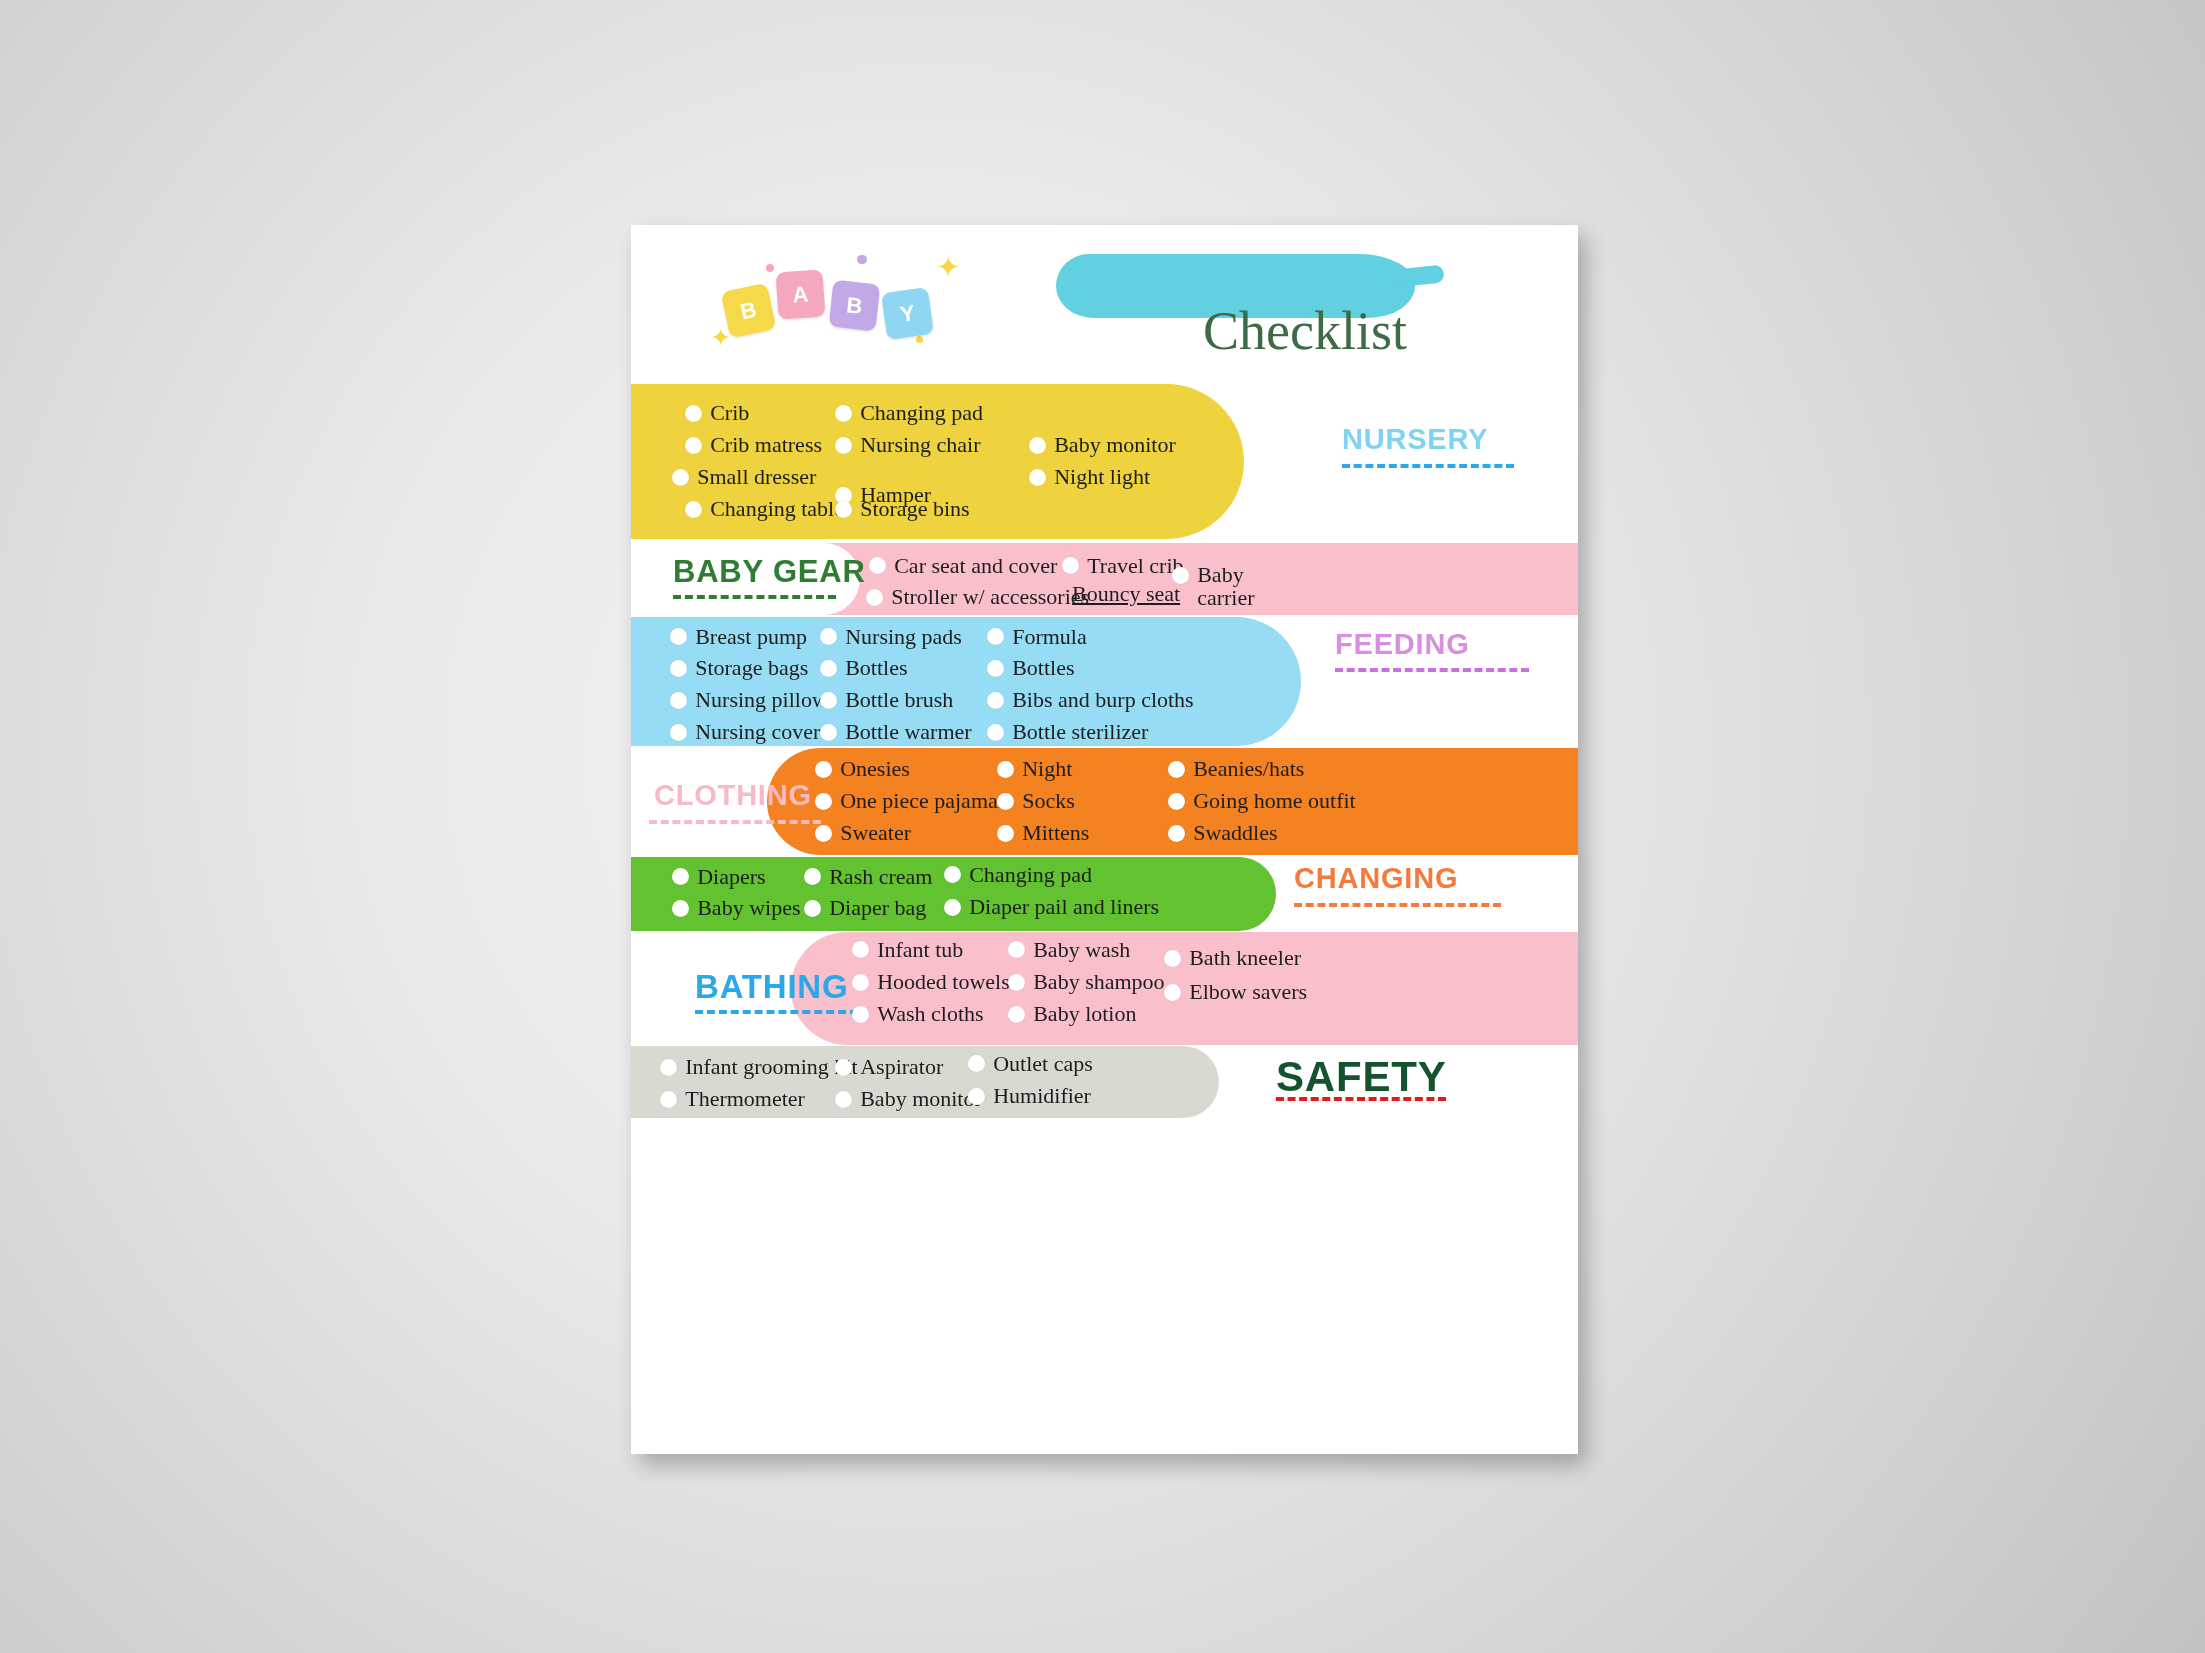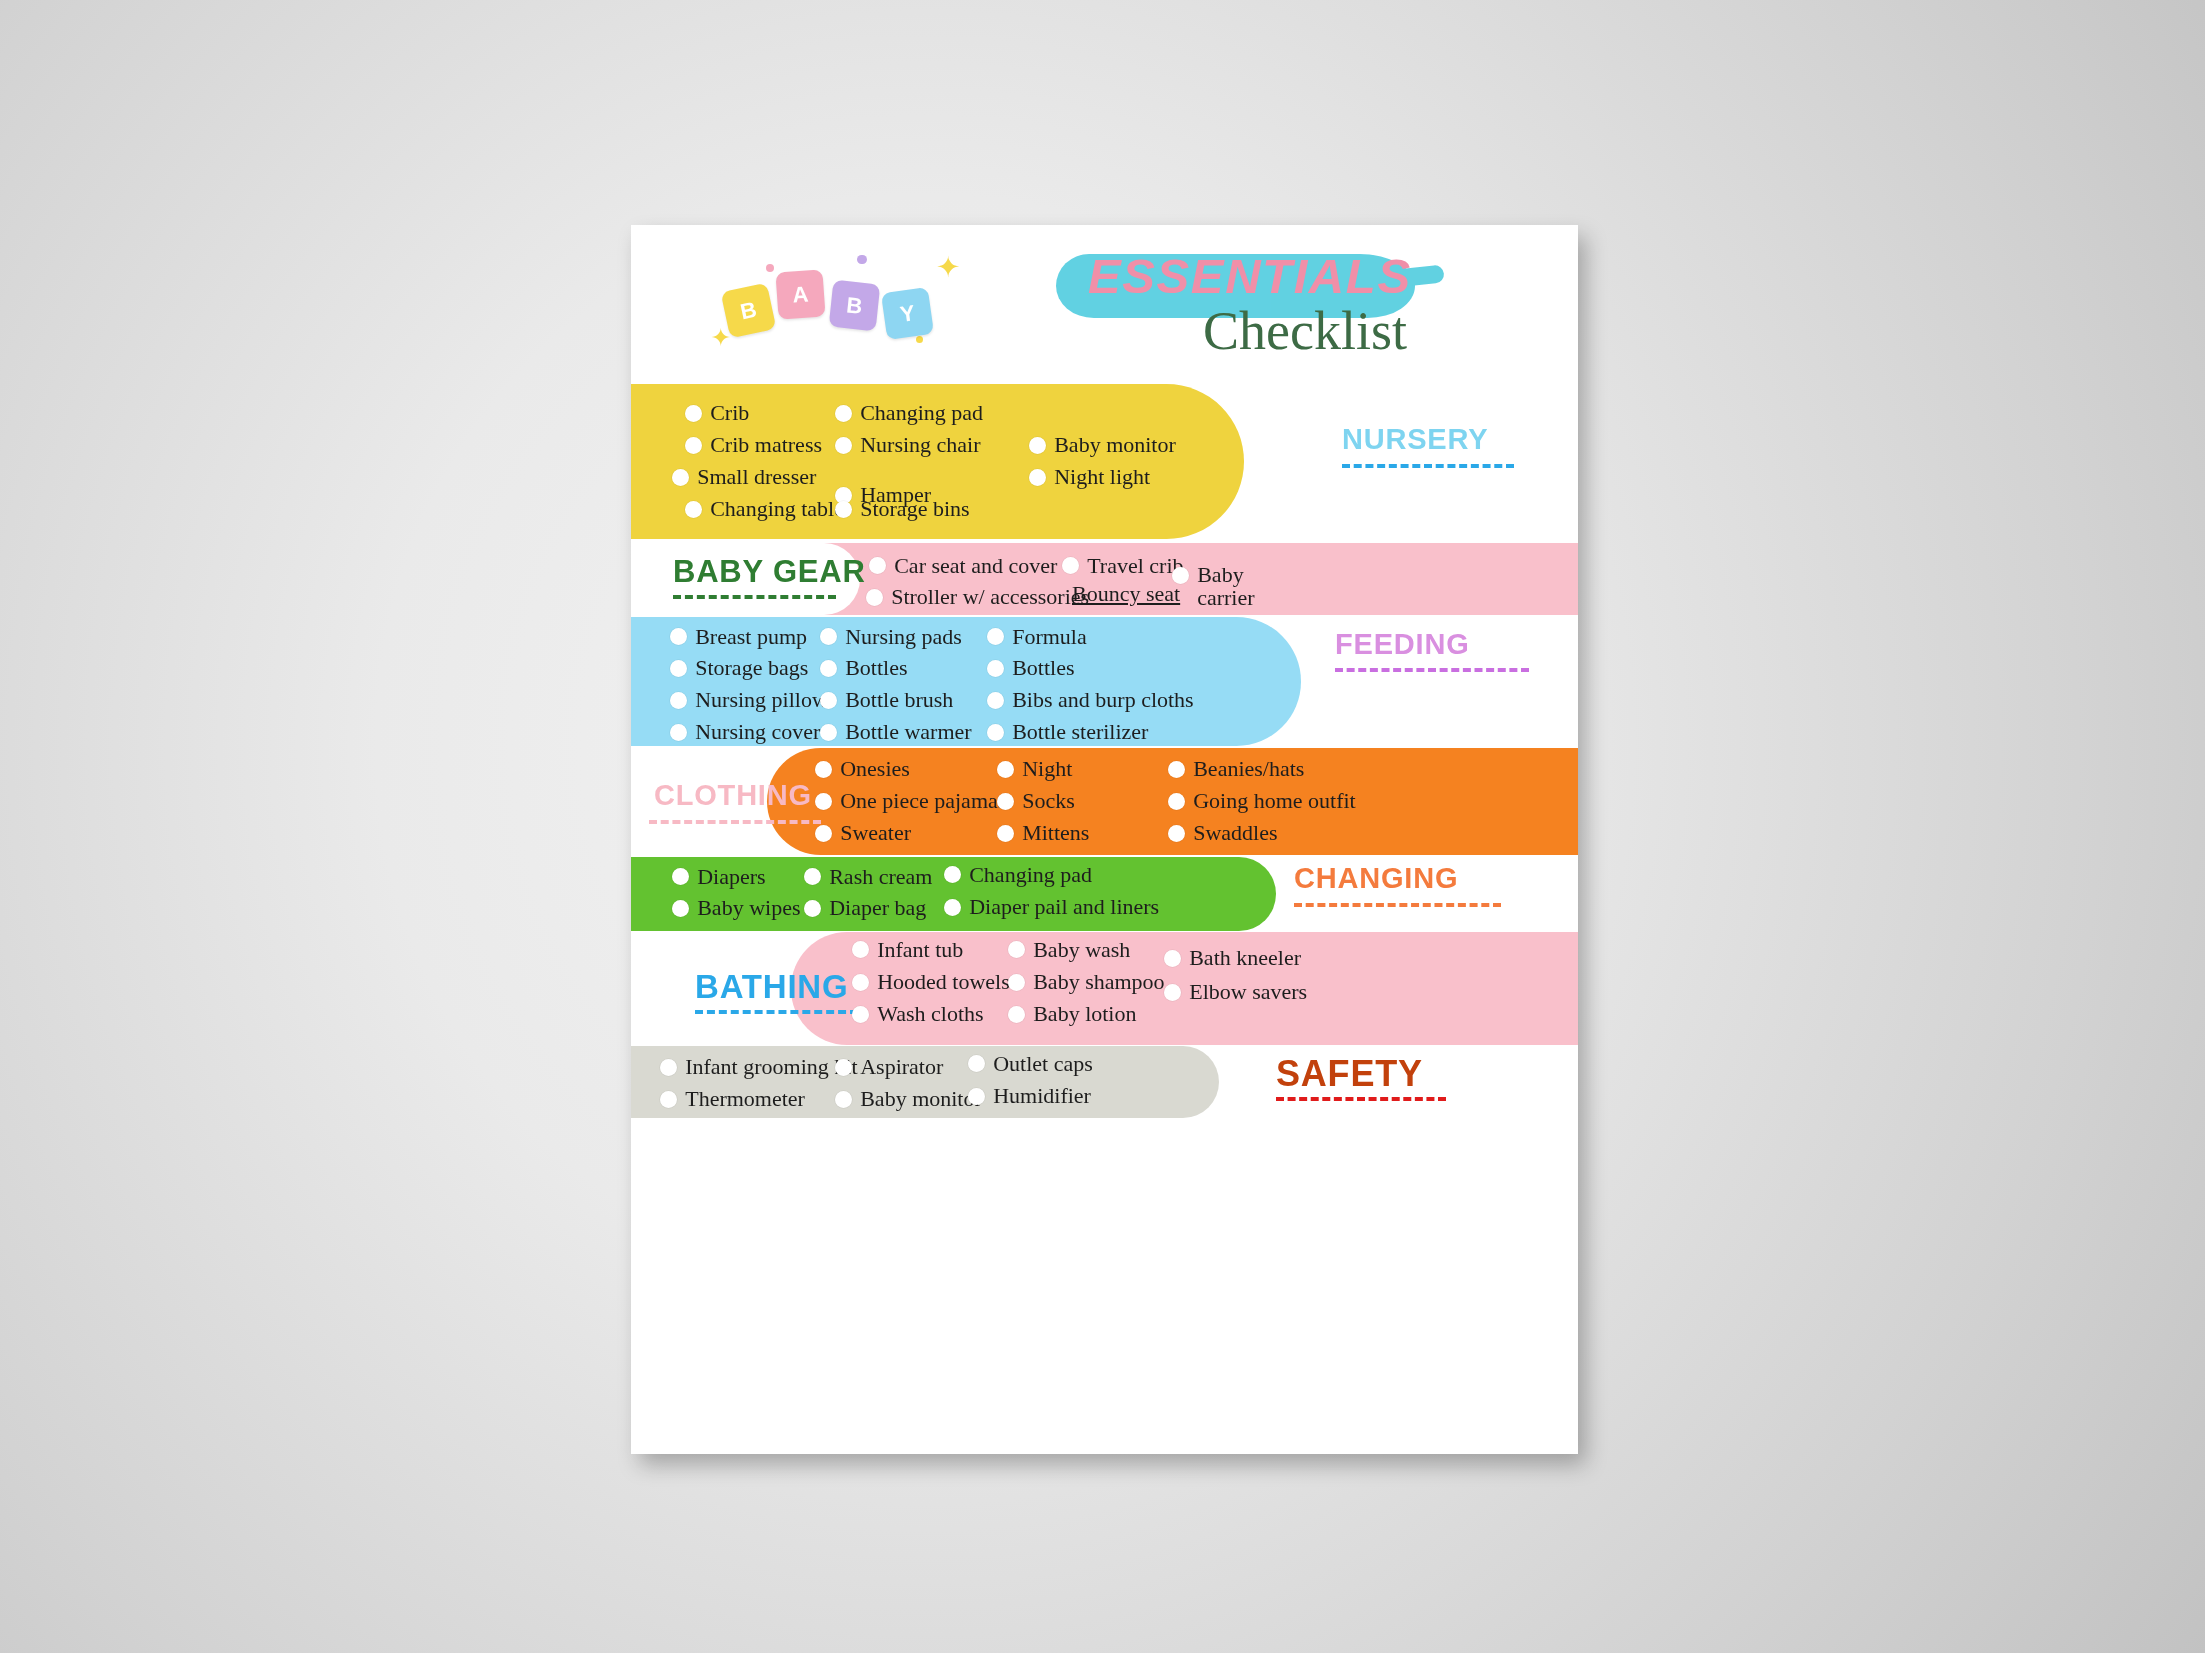--- a/index.html
+++ b/index.html
@@ -161,21 +161,20 @@
         <div class="spark s2">✦</div>
         <div class="dot-pink"></div>
         <div class="dot-purple"></div>
         <div class="dot-yellow"></div>
         <div class="blk b0">B</div>
         <div class="blk b1">A</div>
         <div class="blk b2">B</div>
         <div class="blk b3">Y</div>
       </div>
       <div class="brush"></div>
-      <div class="title-essentials">ESSENTIALS</div>
       <div class="title-checklist">Checklist</div>
     </div>
 
     <div class="band" style="height:159px;">
       <div class="blob" style="left:0;top:0;width:613px;height:155px;background:#efd33e;border-radius:0 78px 78px 0;"></div>
       <div class="cat" style="left:711px;top:39px;color:#7ed4f0;">NURSERY</div>
       <div class="dash" style="left:711px;top:80px;width:172px;border-color:#2aa8e8;"></div>
 
       <div class="item" style="left:54px;top:16.3px;">
           <span class="bullet"></span>
@@ -420,21 +419,21 @@
           <span>Bath kneeler</span>
         </div>
       <div class="item" style="left:533px;top:47px;">
           <span class="bullet"></span>
           <span>Elbow savers</span>
         </div>
     </div>
 
     <div class="band" style="height:82px;">
       <div class="blob" style="left:0;top:0;width:588px;height:72px;background:#d9d9d1;border-radius:0 36px 36px 0;"></div>
-      <div class="cat" style="left:645px;top:6.5px;color:#c2410c;font-size:36px;">SAFETY</div>
+      <div class="cat" style="left:645px;top:6.5px;color:#14532d;font-size:42px;">SAFETY</div>
       <div class="dash" style="left:645px;top:51px;width:170px;border-color:#e01b1b;"></div>
 
       <div class="item" style="left:29px;top:8.2px;">
           <span class="bullet"></span>
           <span>Infant grooming kit</span>
         </div>
       <div class="item" style="left:29px;top:40px;">
           <span class="bullet"></span>
           <span>Thermometer</span>
         </div>

